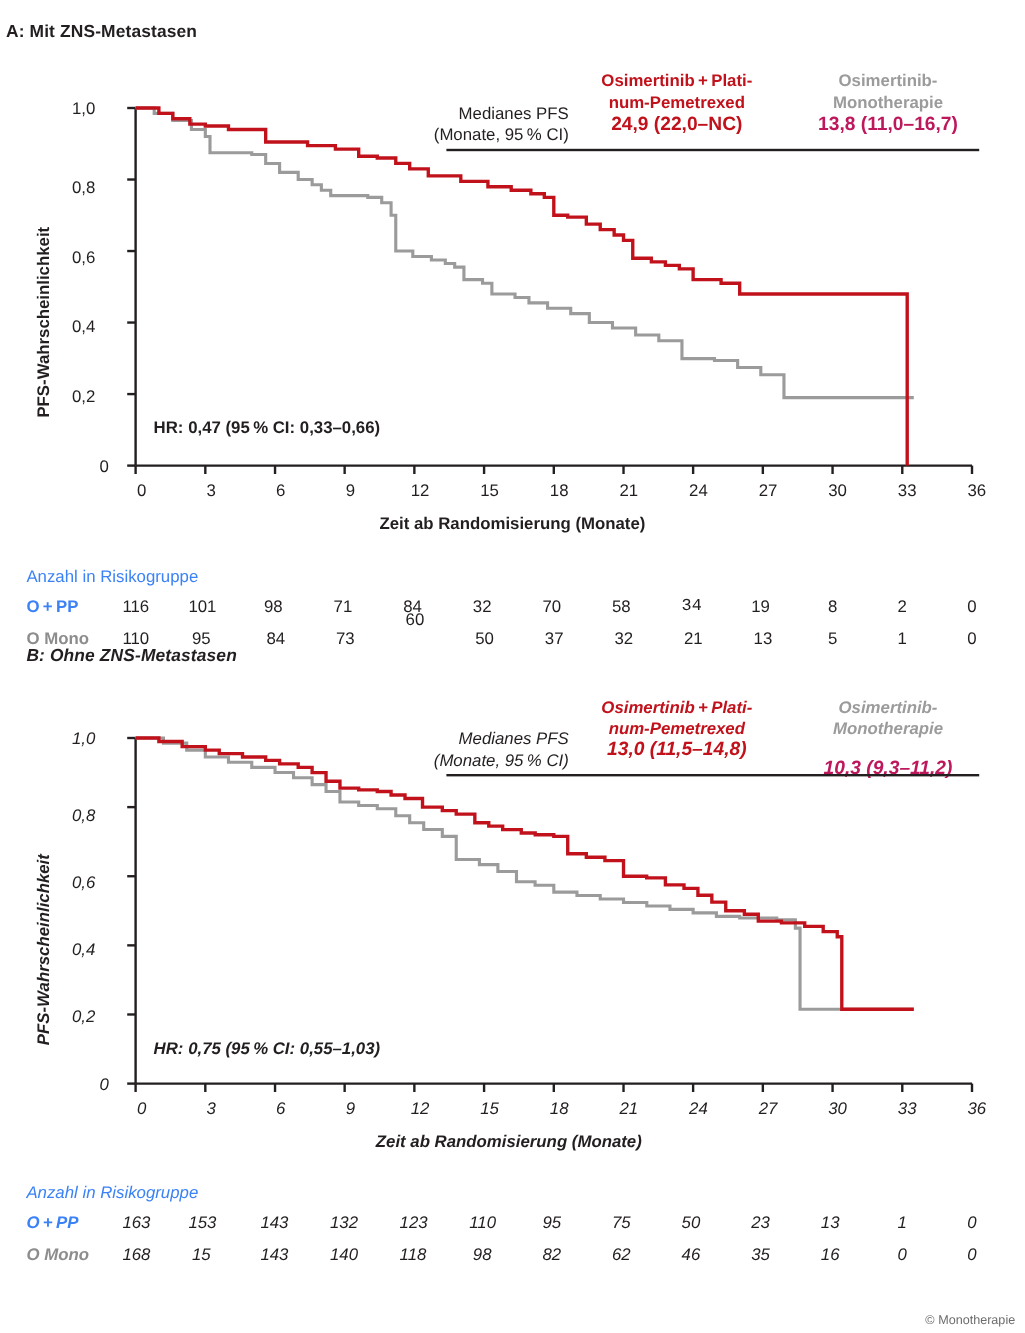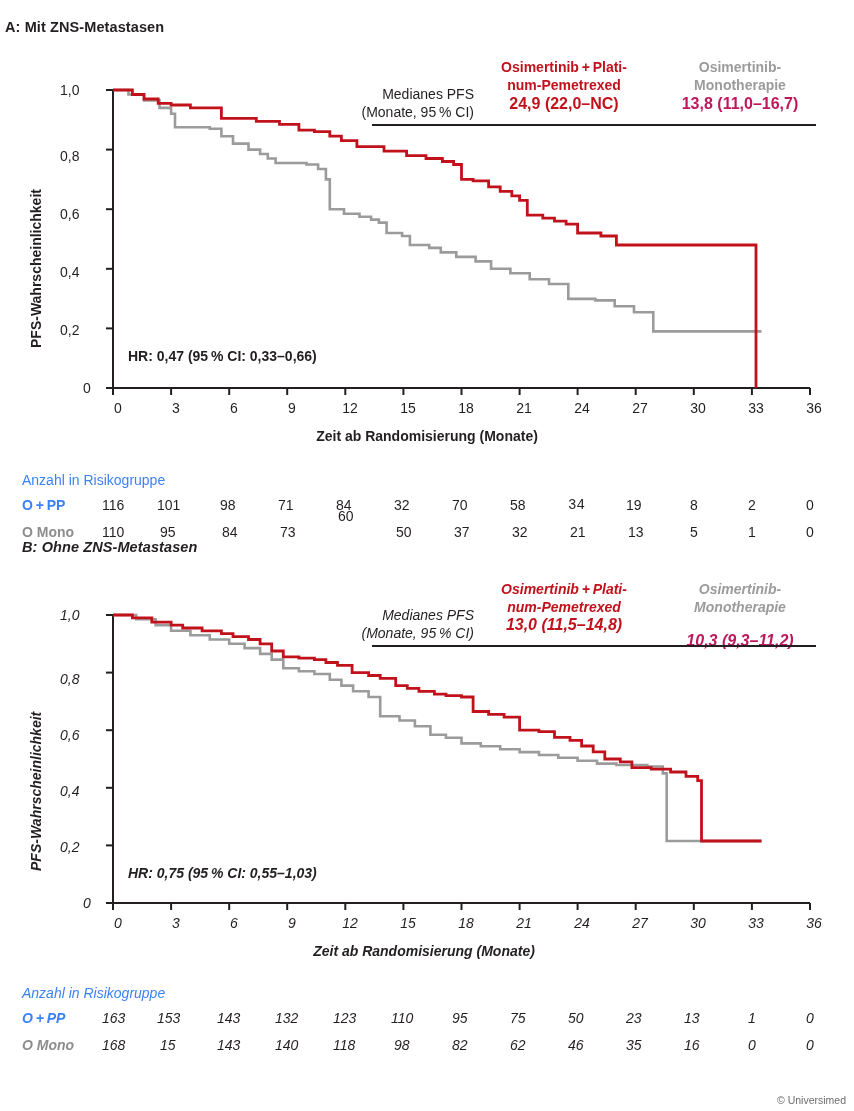--- a/index.html
+++ b/index.html
@@ -301,13 +301,13 @@
   <div class="risk-num" style="left:394px;top:504px;">98</div>
   <div class="risk-num" style="left:452px;top:504px;">82</div>
   <div class="risk-num" style="left:510px;top:504px;">62</div>
   <div class="risk-num" style="left:568px;top:504px;">46</div>
   <div class="risk-num" style="left:626px;top:504px;">35</div>
   <div class="risk-num" style="left:684px;top:504px;">16</div>
   <div class="risk-num" style="left:748px;top:504px;">0</div>
   <div class="risk-num" style="left:806px;top:504px;">0</div>
 </div>
 
-<div class="copyright">© Universimed</div>
+<div class="copyright">© Monotherapie</div>
 
 </body></html>

